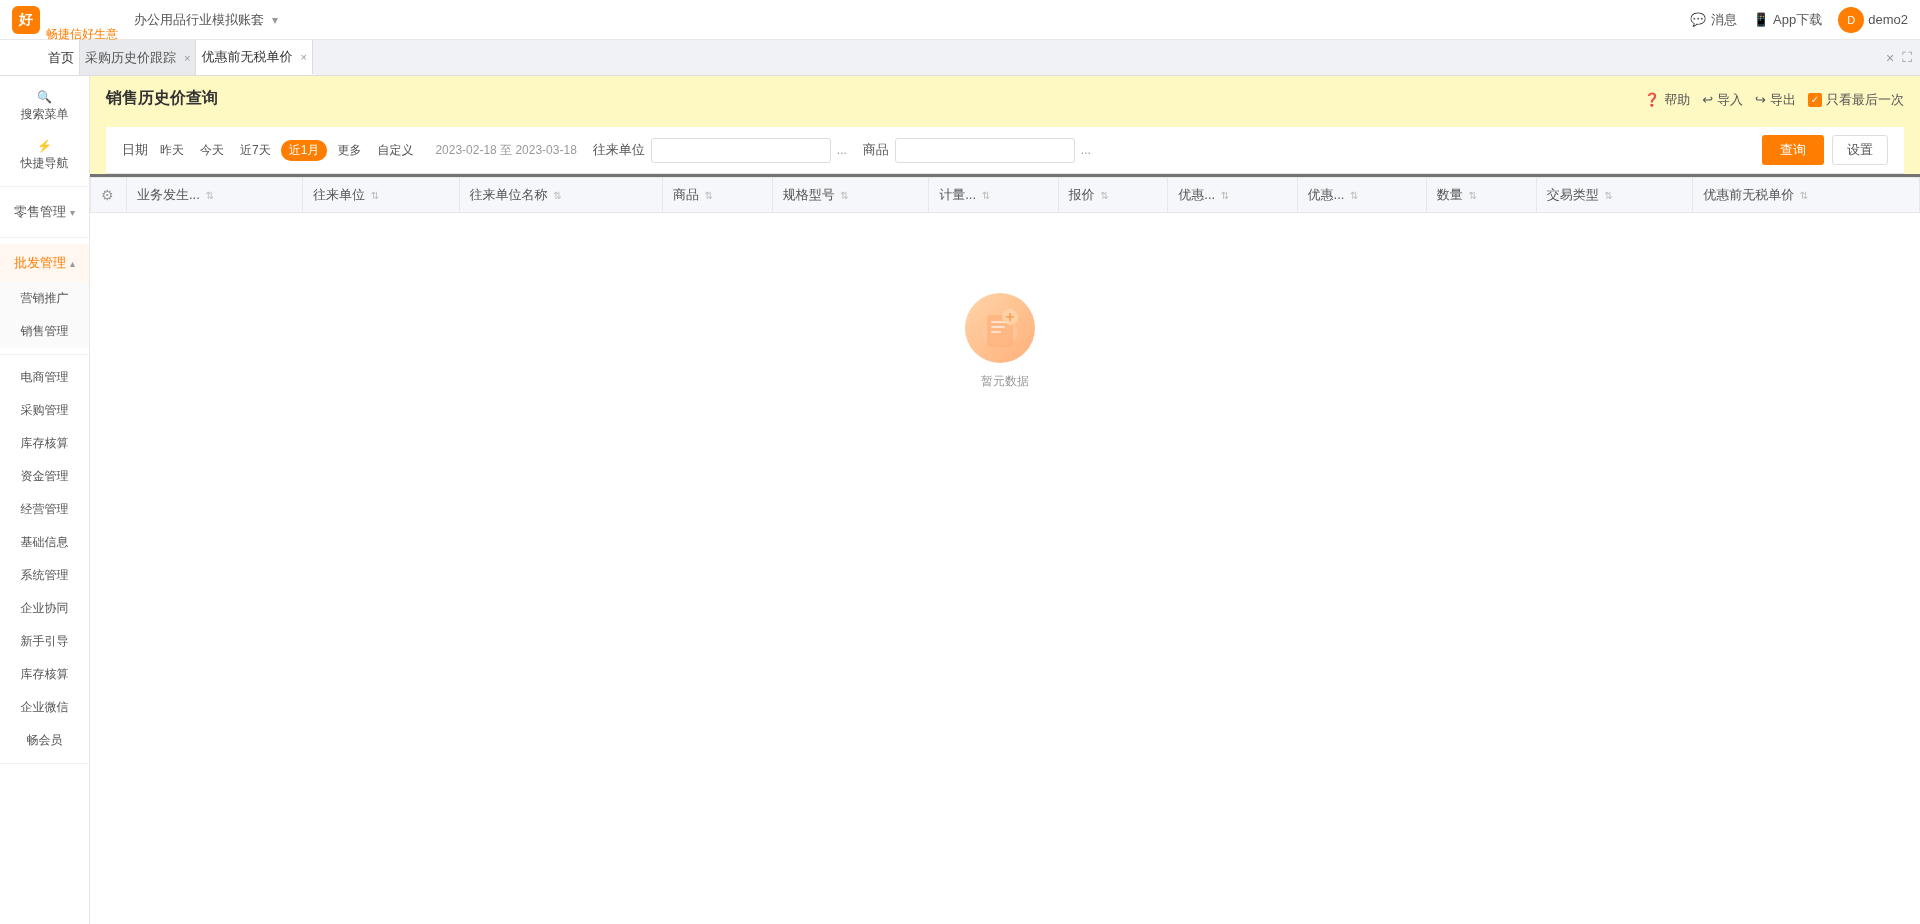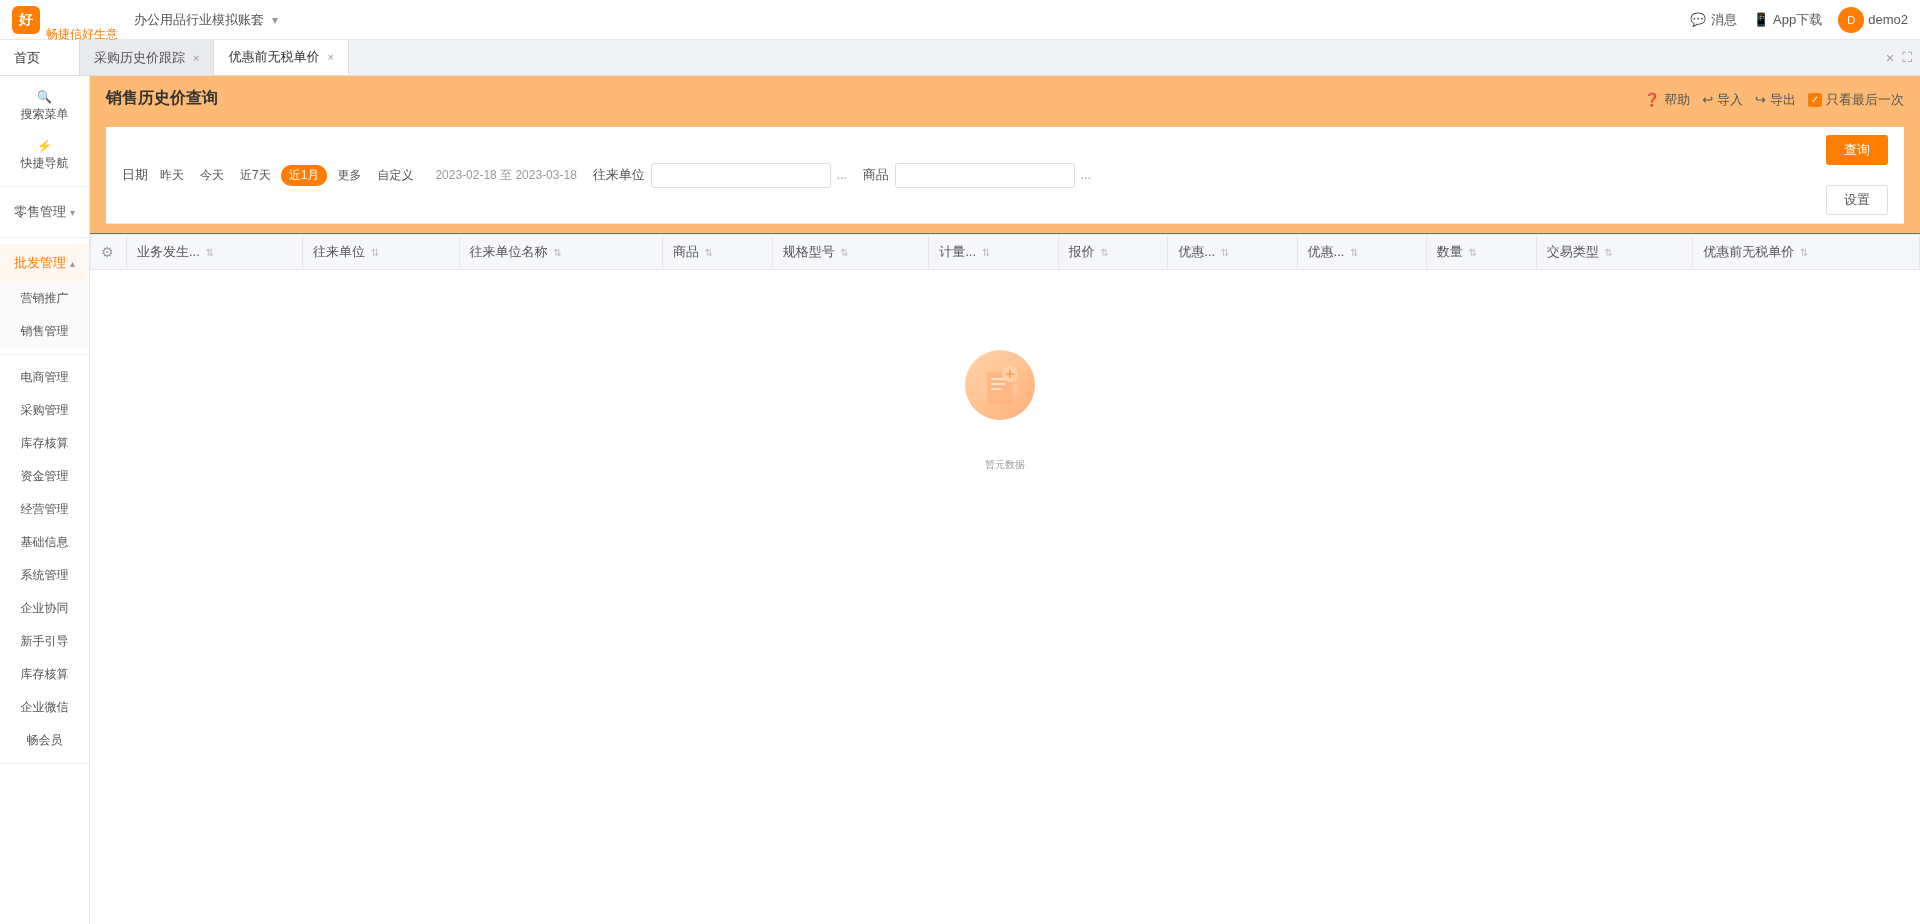--- a/index.html
+++ b/index.html
@@ -12,21 +12,21 @@
     .logo-icon { width: 28px; height: 28px; background: #ff7d00; border-radius: 6px; display: flex; align-items: center; justify-content: center; color: #fff; font-size: 14px; font-weight: bold; }
     .logo-text { font-size: 12px; color: #ff7d00; line-height: 1.2; margin-top: 44px; }
     .topbar-title { font-size: 13px; color: #555; margin-left: 8px; }
     .topbar-dropdown { font-size: 12px; color: #999; cursor: pointer; }
     .topbar-right { display: flex; align-items: center; gap: 16px; }
     .topbar-btn { display: flex; align-items: center; gap: 4px; color: #555; font-size: 13px; cursor: pointer; }
     .user-avatar { width: 26px; height: 26px; border-radius: 50%; background: #ff7d00; display: flex; align-items: center; justify-content: center; color: #fff; font-size: 11px; }
 
     
     .tabbar { height: 36px; background: #f0f2f5; display: flex; align-items: stretch; border-bottom: 1px solid #ddd; }
-    .tab-item { display: flex; align-items: center; padding: 0 14px; gap: 6px; font-size: 13px; cursor: pointer; border-right: 1px solid #ddd; color: #555; background: #e8eaed; min-width: 80px; }
+    .tab-item { display: flex; align-items: center; padding: 0 5px; gap: 6px; font-size: 13px; cursor: pointer; border-right: 1px solid #ddd; color: #555; background: #e8eaed; min-width: 80px; justify-content: flex-end; }
     .tab-item.home { background: #fff; color: #333; }
     .tab-item.active { background: #fff; color: #333; border-bottom: 2px solid #fff; }
     .tab-close { font-size: 11px; color: #999; cursor: pointer; margin-left: 2px; }
     .tab-spacer { flex: 1; }
     .tab-actions { display: flex; align-items: center; padding: 0 8px; gap: 8px; }
     .tab-action-btn { font-size: 14px; color: #999; cursor: pointer; }
 
     
     .main-layout { display: flex; flex: 1; overflow: hidden; }
 
@@ -37,21 +37,21 @@
     .sidebar-item.has-arrow { flex-direction: row; justify-content: center; gap: 4px; padding: 10px 8px; font-size: 13px; }
     .sidebar-arrow { font-size: 10px; color: #999; }
     .sidebar-item.expanded { background: #fff7f0; color: #ff7d00; }
     .sidebar-sub { background: #fafafa; }
     .sidebar-sub .sidebar-item { font-size: 12px; padding: 8px 12px; color: #555; }
 
     
     .content { flex: 1; display: flex; flex-direction: column; overflow: hidden; background: #f5f7fa; }
 
     
-    .page-header { background: #fdba74; padding: 12px 16px 9px; border-bottom: 1px solid #737373; }
+    .page-header { background: #fef9c3; padding: 12px 16px 0; border-bottom: 3px solid #737373; }
     .page-title { font-size: 16px; font-weight: bold; color: #333; margin-bottom: 10px; }
     .page-toolbar { display: flex; align-items: center; justify-content: flex-end; gap: 12px; margin-bottom: 8px; }
     .toolbar-btn { display: flex; align-items: center; gap: 4px; font-size: 13px; color: #555; cursor: pointer; }
     .checkbox-label { display: flex; align-items: center; gap: 4px; font-size: 13px; color: #555; cursor: pointer; }
     .checkbox-checked { width: 14px; height: 14px; background: #ff7d00; border-radius: 2px; display: flex; align-items: center; justify-content: center; color: #fff; font-size: 10px; }
 
     
     .filter-row { display: flex; align-items: center; gap: 16px; padding: 8px 16px; background: #fff; border-bottom: 1px solid #e8e8e8; flex-wrap: wrap; }
     .filter-group { display: flex; align-items: center; gap: 6px; }
     .filter-label { font-size: 13px; color: #555; white-space: nowrap; }
@@ -70,21 +70,21 @@
     .data-table { width: 100%; border-collapse: collapse; font-size: 13px; }
     .data-table th { background: #f5f7fa; border: 1px solid #e8e8e8; padding: 8px 10px; text-align: left; color: #555; font-weight: normal; white-space: nowrap; position: sticky; top: 0; z-index: 1; }
     .data-table th .sort-icon { color: #bbb; font-size: 10px; margin-left: 2px; }
     .th-settings { width: 36px; text-align: center; }
     .settings-icon { font-size: 14px; color: #999; cursor: pointer; }
 
     
     .empty-state { display: flex; flex-direction: column; align-items: center; justify-content: center; flex: 1; padding: 80px 0; }
     .empty-img { width: 80px; height: 80px; position: relative; }
     .empty-img-inner { width: 70px; height: 70px; background: linear-gradient(135deg, #ffd4a8, #ffb07a); border-radius: 50%; display: flex; align-items: center; justify-content: center; font-size: 32px; }
-    .empty-text { margin-top: 28px; color: #999; font-size: 10px; }
+    .empty-text { margin-top: 0; color: #999; font-size: 12px; }
 
     .table-wrapper { flex: 1; display: flex; flex-direction: column; overflow: hidden; }
   </style>
 </head>
 <body>
 
 <div class="topbar">
   <div class="topbar-left">
     <div class="logo-area">
       <div class="logo-icon">好</div>
@@ -248,21 +248,21 @@
           <input class="filter-input" type="text" style="">
           <span class="filter-dots">...</span>
         </div>
 
         <div class="filter-input-group">
           <span class="filter-label">商品</span>
           <input class="filter-input" type="text" style="">
           <span class="filter-dots">...</span>
         </div>
 
-        <div style="display:flex; flex-direction:column; gap:20px; margin-left:auto;">
+        <div style="display:flex; flex-direction:row; gap:8px; margin-left:auto;">
           <button class="btn-query">查询</button>
           <button class="btn-settings">设置</button>
         </div>
       </div>
     </div>
 
     <div class="table-wrapper">
       <div class="table-container">
         <table class="data-table">
           <thead>

